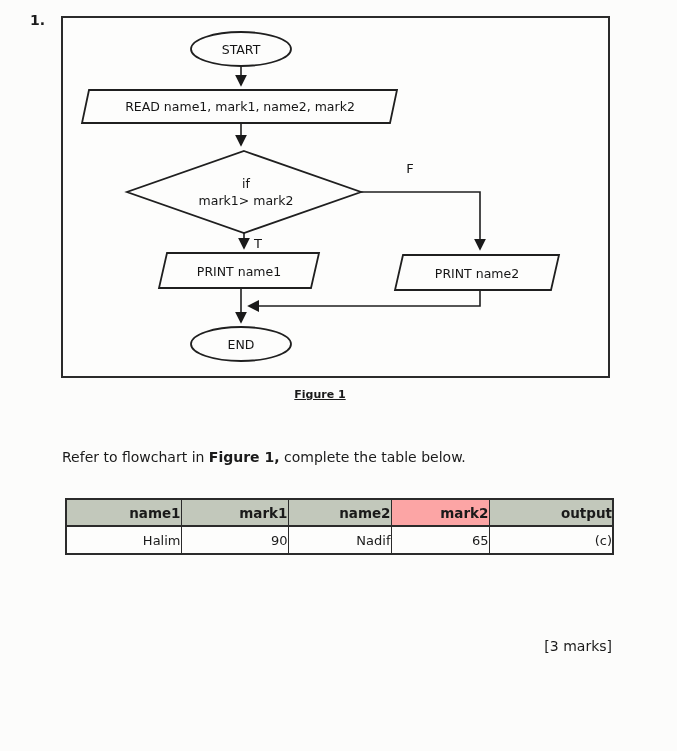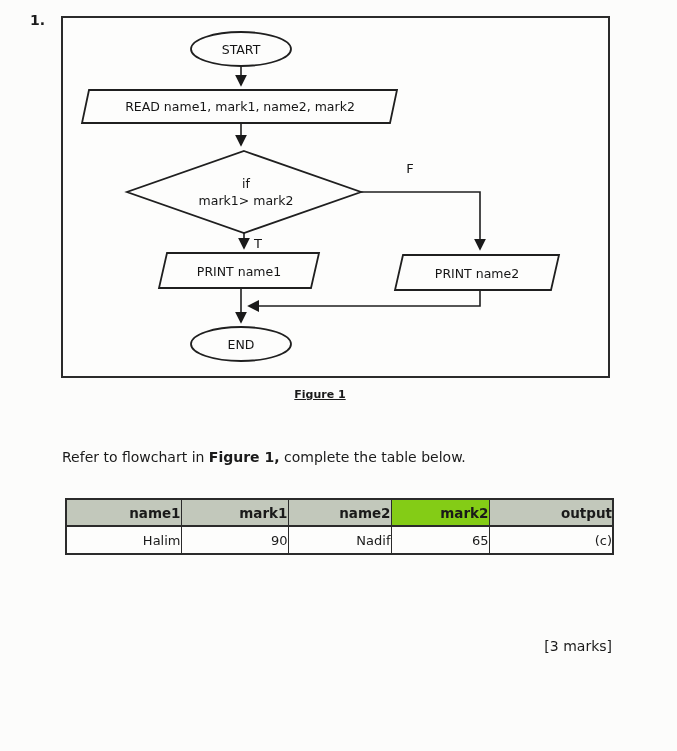--- a/index.html
+++ b/index.html
@@ -109,21 +109,21 @@
       <col style="width:107px">
       <col style="width:103px">
     <col style="width:98px">
       <col style="width:124px">
   </colgroup>
   <thead>
     <tr>
       <th style="background: rgb(194, 200, 187);">name1</th>
       <th style="background: rgb(194, 200, 187);">mark1</th>
       <th style="background: rgb(194, 200, 187);">name2</th>
-      <th style="background: #84cc16;">mark2</th>
+      <th style="background: #fca5a5;">mark2</th>
       <th style="background: rgb(194, 200, 187);">output</th>
     </tr>
   </thead>
   <tbody>
       <tr>
     <td>Halim</td>
     <td>90</td>
     <td>Nadif</td>
     <td>65</td>
     <td>(c)</td>

